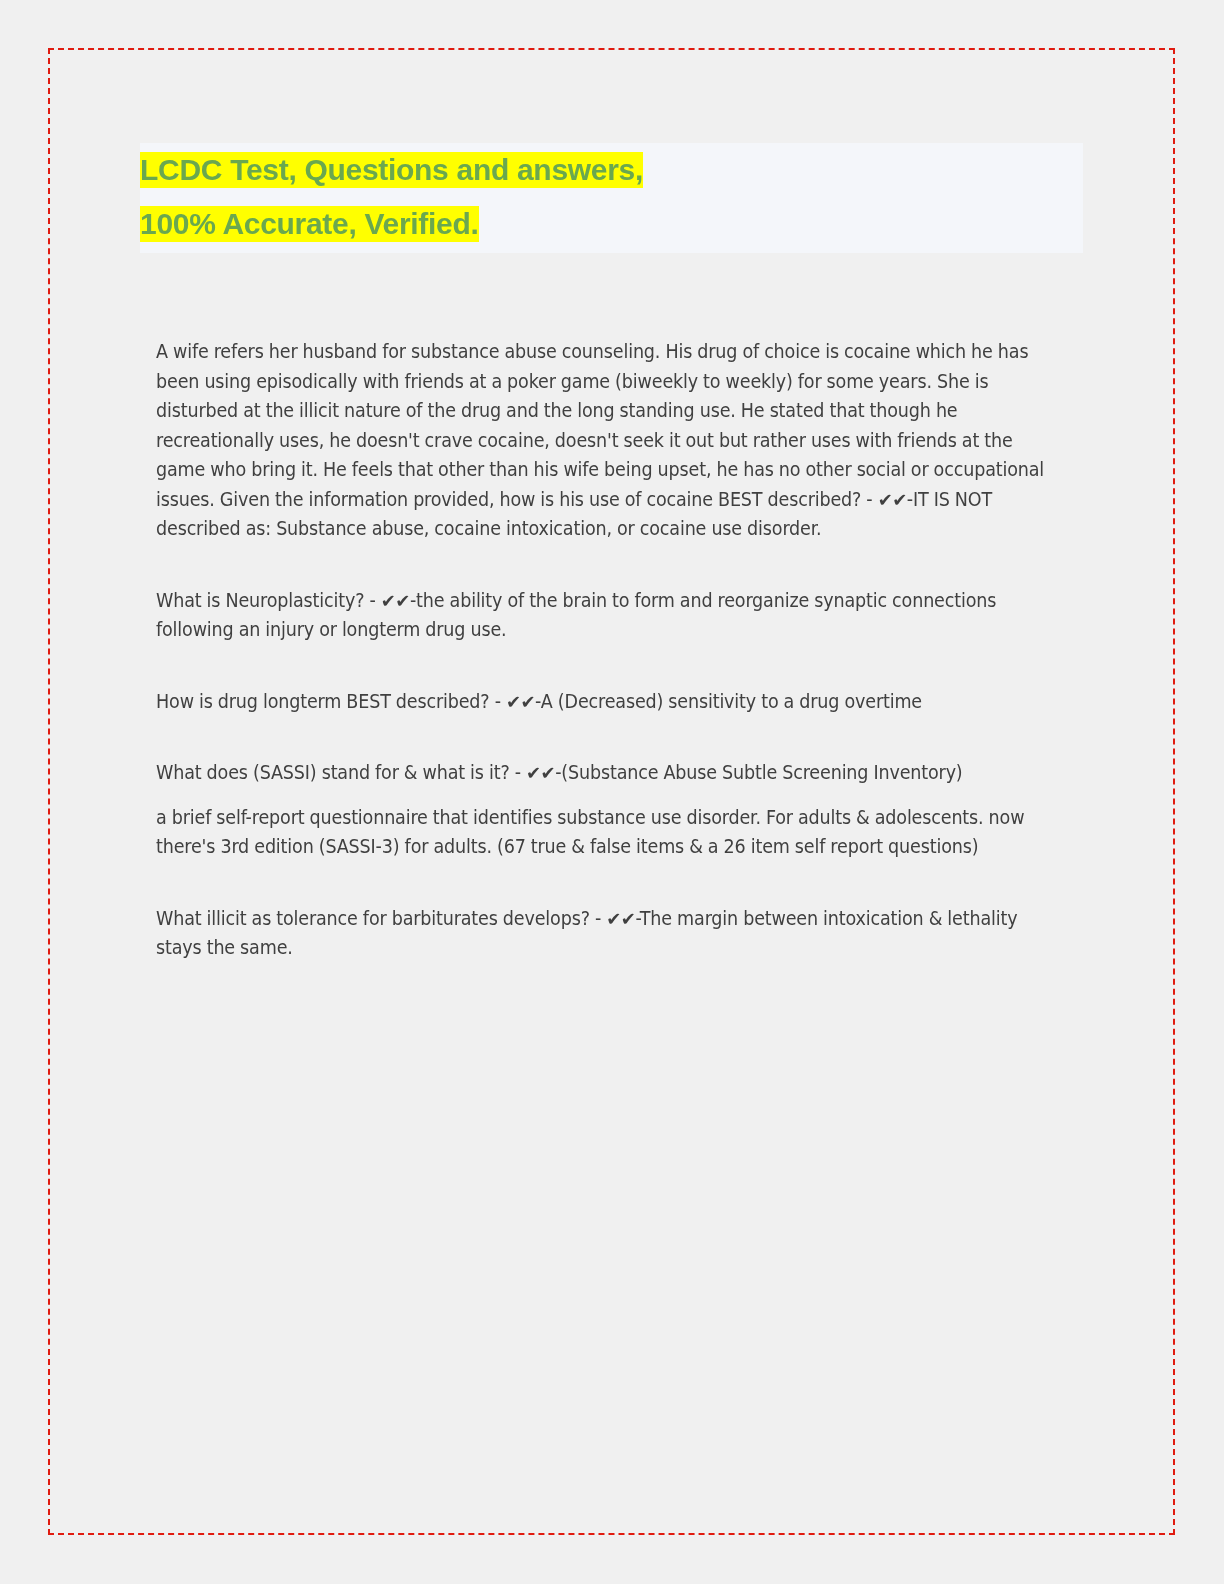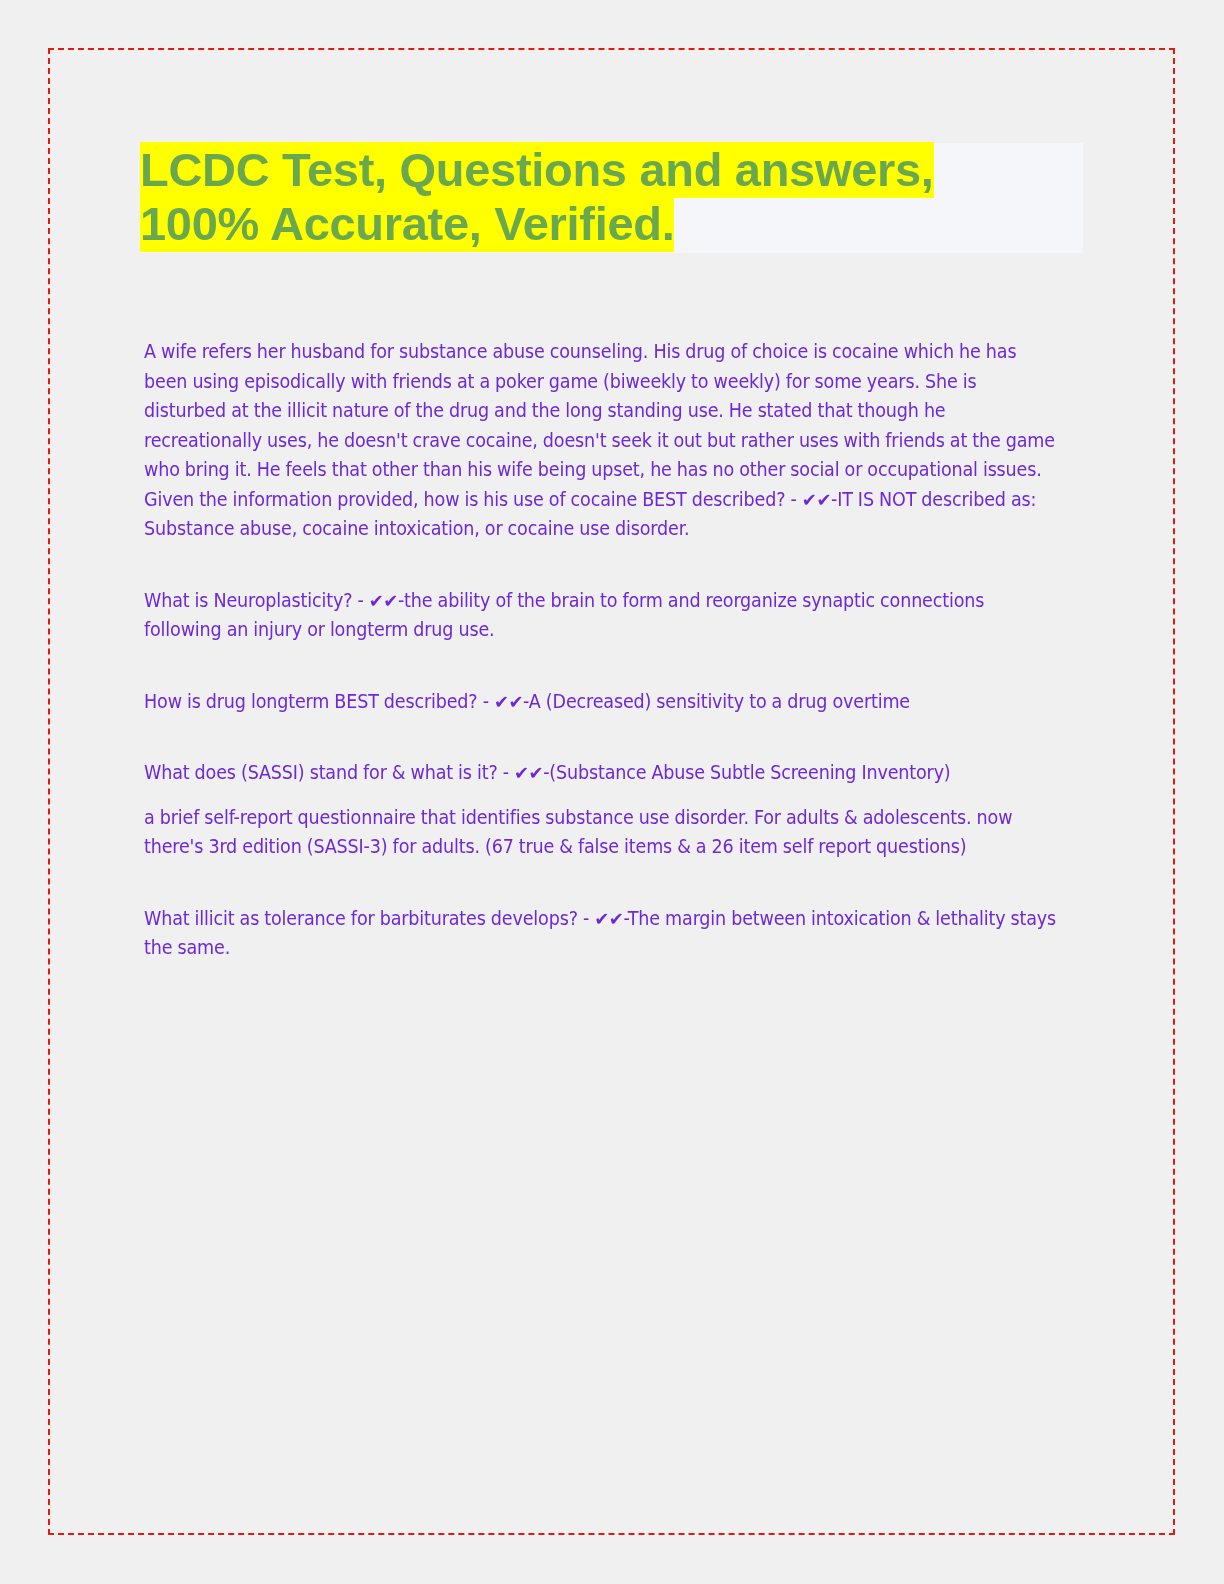--- a/index.html
+++ b/index.html
@@ -43,21 +43,21 @@
     width: 943px;
     height: 110px;
     background: #f4f6fa;
   }
 
   #doc-title {
     position: relative;
     margin: 0;
     font-family: "Liberation Sans Narrow", "Liberation Sans", sans-serif;
     font-weight: bold;
-    font-size: 47px;
+    font-size: 30px;
     line-height: 54px;
     letter-spacing: -0.3px;
     color: #6aa84f;
     width: 816px;
   }
   #doc-title .hl {
     background: #ffff00;
     box-decoration-break: clone;
     -webkit-box-decoration-break: clone;
     padding: 1px 0 2px 0;
@@ -69,25 +69,25 @@
     top: 337px;
     width: 920px;
   }
 
   .qa-block {
     margin: 0 0 42px 0;
   }
   .qa-block:last-child { margin-bottom: 0; }
 
   .para {
-    margin: 0 0 0 4px;
+    margin: 0 0 0 16px;
     font-family: "DejaVu Sans Condensed", "Liberation Sans Narrow", "Liberation Sans", sans-serif;
     font-size: 19.5px;
     line-height: 29.5px;
-    color: #6d28d9;
+    color: #404040;
     letter-spacing: -0.15px;
     word-spacing: -0.3px;
   }
   .para + .para { margin-top: 15px; }
 
   .check {
     font-family: "DejaVu Sans", sans-serif;
     font-weight: bold;
     font-size: 18px;
     letter-spacing: -0.5px;

